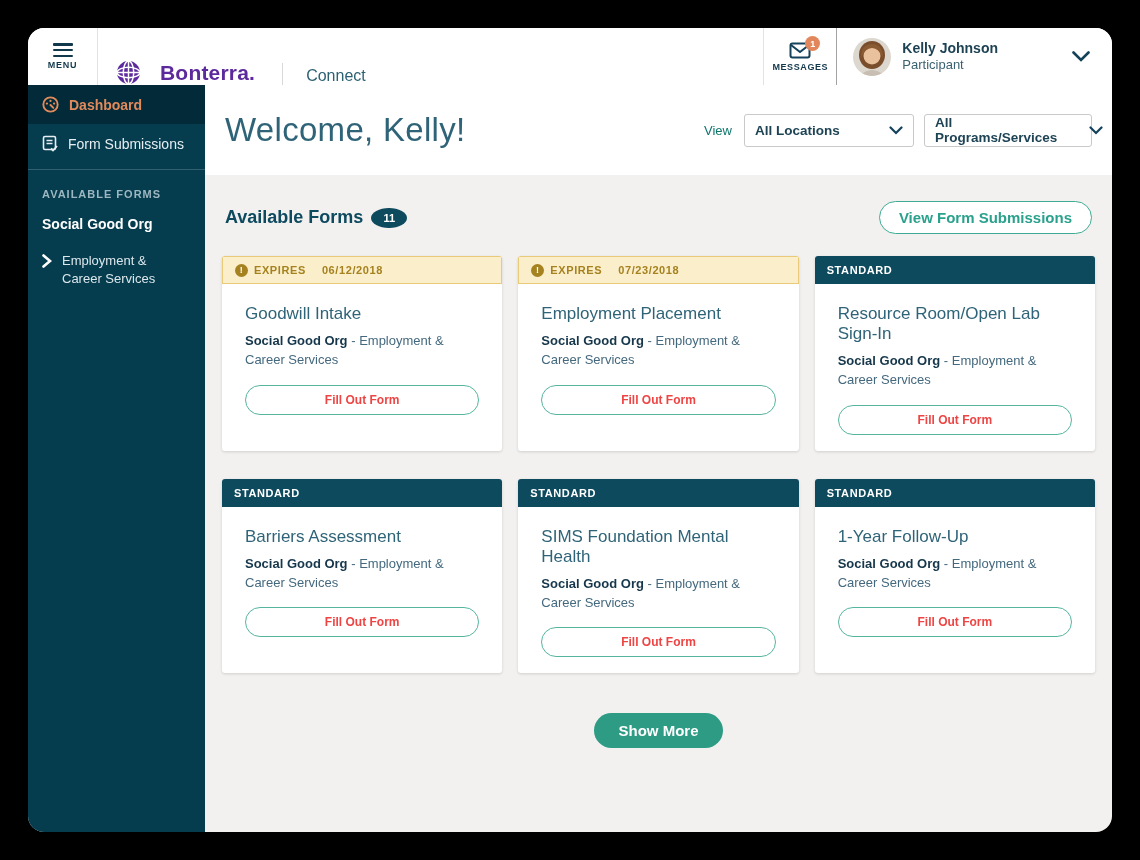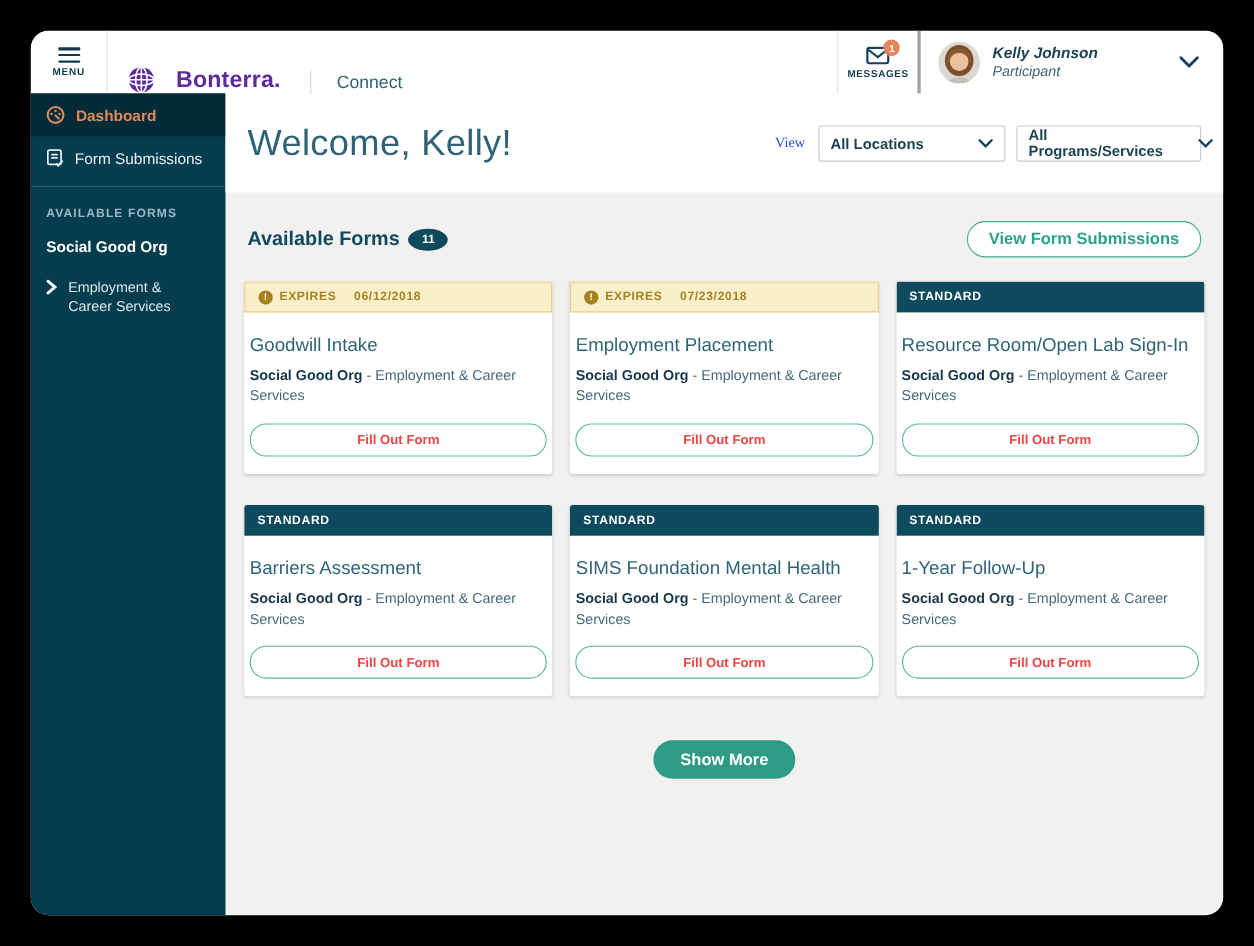--- a/index.html
+++ b/index.html
@@ -19,21 +19,21 @@
   .brand-name { font-size:21px; font-weight:700; color:#5D2A9D; letter-spacing:0.2px; }
   .brand-divider { width:1px; height:22px; background:#D8D8D8; margin:0 4px 0 8px; }
   .product-name { font-size:16px; color:#2C6173; }
   .topbar-spacer { flex:1; }
   .messages-block { width:73px; border-left:1px solid #E2E2E2; display:flex; flex-direction:column;
                     align-items:center; justify-content:center; gap:3px; position:relative; cursor:pointer; }
   .badge { position:absolute; top:8px; right:16px; min-width:15px; height:15px; border-radius:8px;
            background:#E2875B; color:#fff; font-size:9px; font-weight:700; display:flex;
            align-items:center; justify-content:center; padding:0 3px; }
   .messages-label { font-size:9px; font-weight:700; letter-spacing:0.6px; color:#12384B; }
-  .user-block { border-left:3px solid #a3a3a3; display:flex; align-items:center; gap:11px; padding:0 14px 0 16px; cursor:pointer;font-style:italic; }
+  .user-block { border-left:1px solid #a3a3a3; display:flex; align-items:center; gap:11px; padding:0 14px 0 16px; cursor:pointer; }
   .user-name { font-size:14px; font-weight:700; color:#1D4254; line-height:1.25; }
   .user-role { font-size:13px; color:#3A6172; line-height:1.25; }
   .topbar-chevron { display:flex; align-items:center; padding:0 22px 0 60px; cursor:pointer; }
 
   
   .body-row { flex:1; display:flex; min-height:0; }
 
   
   .sidebar { width:177px; flex:0 0 177px; background:#053D4F; color:#E6EEF1; }
   .nav-item { display:flex; align-items:center; gap:10px; padding:11px 14px; font-size:14px; cursor:pointer; }
@@ -43,21 +43,21 @@
   .side-org { font-size:14px; font-weight:700; color:#fff; padding:10px 14px; cursor:pointer; }
   .side-service { display:flex; gap:10px; padding:10px 14px; font-size:13px; line-height:1.35;
                   color:#DCE7EB; cursor:pointer; align-items:flex-start; }
   .side-service svg { margin-top:2px; flex:0 0 auto; }
 
   
   .main { flex:1; display:flex; flex-direction:column; min-width:0; }
   .welcome-bar { background:#fff; height:90px; flex:0 0 90px; display:flex; align-items:center; padding:0 20px; }
   .welcome-title { font-size:33px; font-weight:300; color:#2F6478; letter-spacing:0.3px; }
   .filters { margin-left:auto; display:flex; align-items:center; gap:10px; }
-  .view-label { font-size:13px; color:#1d4ed8; margin-right:2px;font-family:Liberation Serif, serif; }
+  .view-label { font-size:13px; color:#0f766e; margin-right:2px; }
   .dropdown { height:33px; background:#fff; border:1px solid #C9C9C9; border-radius:3px;
               display:flex; align-items:center; justify-content:space-between; padding:0 10px;
               font-size:13.5px; font-weight:600; color:#1D4355; cursor:pointer; }
   .dropdown.loc { width:170px; }
   .dropdown.prog { width:168px;gap:32px; }
 
   .content { flex:1; padding:16px 17px; overflow:hidden; }
   .section-head { display:flex; align-items:center; margin:10px 3px 22px; }
   .section-title { font-size:18px; font-weight:800; color:#0E4A5F; display:flex; align-items:center; gap:8px; }
   .count-badge { width:36px; height:20px; border-radius:50%; background:#0E4A5E; color:#fff;
@@ -69,21 +69,21 @@
   .cards { display:grid; grid-template-columns:repeat(3, 1fr); gap:28px 16px; }
   .card { background:#fff; border-radius:3px; box-shadow:0 1px 3px rgba(0,0,0,0.14); overflow:hidden; }
   .card-header { height:28px; display:flex; align-items:center; padding:0 12px; font-size:11px;
                  font-weight:800; letter-spacing:0.6px; }
   .card-header.expires { background:#FBEFCB; border:1px solid #E9CA78; color:#A5821F; }
   .card-header.standard { background:#0E4A5E; color:#fff; }
   .warn-icon { width:13px; height:13px; border-radius:50%; background:#A5821F; color:#fff;
                font-size:9px; font-weight:800; display:inline-flex; align-items:center;
                justify-content:center; margin-right:6px; }
   .hdr-date { margin-left:16px; }
-  .card-body { padding:12px 5px 16px; }
+  .card-body { padding:12px 23px 16px; }
   .card-title { font-size:17px; color:#2F6478; margin:8px 0 8px; font-weight:400; }
   .card-sub { font-size:13px; line-height:1.45; color:#44697E; white-space:pre-wrap; }
   .card-sub .org { font-weight:800; color:#16374B; }
   .btn-fill { display:block; width:100%; margin-top:15px; background:#fff; border:1.5px solid #55B59F;
               color:#ef4444; font-size:12px; font-weight:700; padding:7px 0; border-radius:18px;
               cursor:pointer; font-family:"Liberation Sans", sans-serif; }
 
   .show-more-wrap { text-align:center; margin-top:40px; }
   .btn-solid { background:#2E9C85; border:none; color:#fff; font-size:15px; font-weight:700;
                padding:9px 24px; border-radius:18px; cursor:pointer; font-family:"Liberation Sans", sans-serif; }

